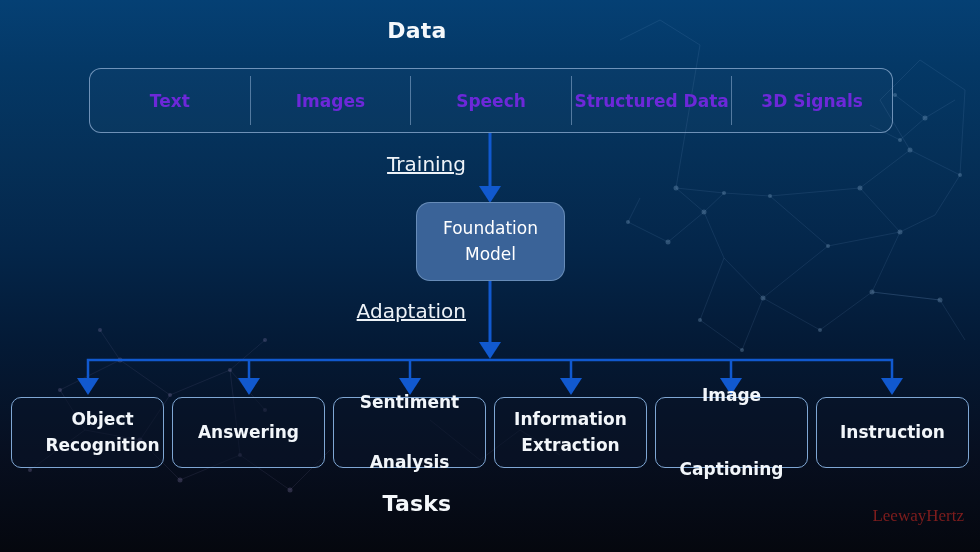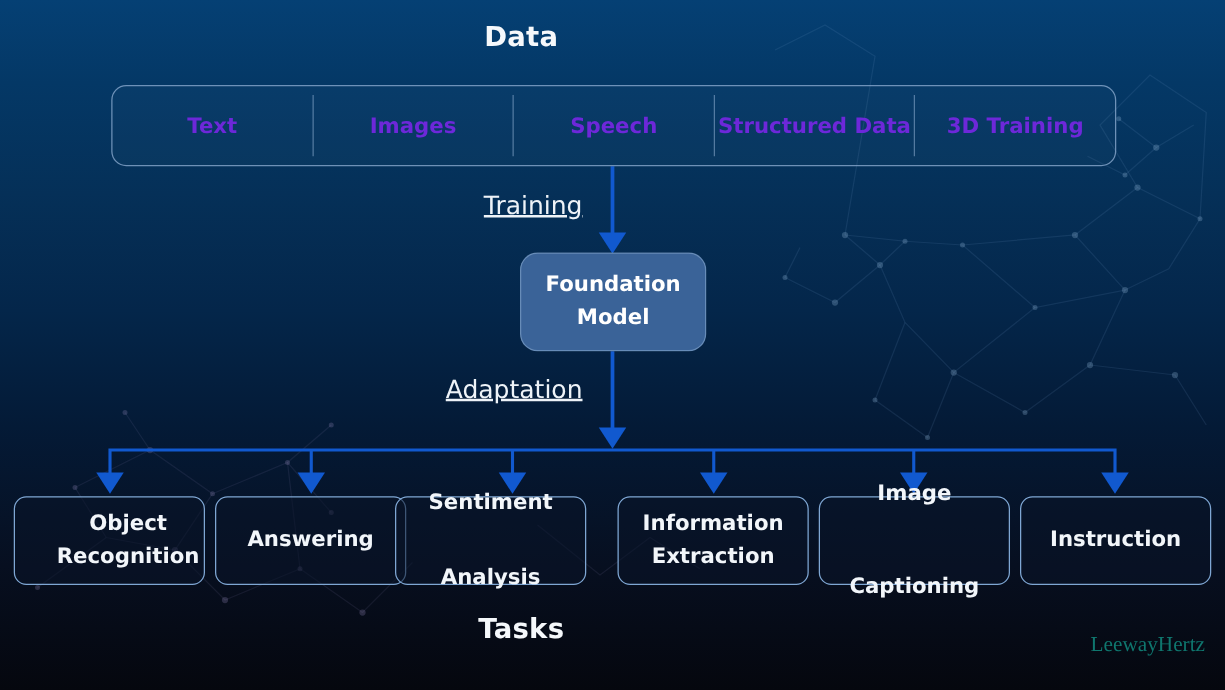--- a/index.html
+++ b/index.html
@@ -47,45 +47,45 @@
   .flow-label.training   { top: 152px; }
   .flow-label.adaptation { top: 299px; }
 
   .foundation-box {
     position: absolute; left: 416px; top: 202px;
     width: 149px; height: 79px; box-sizing: border-box;
     background: #3a6398;
     border: 1px solid rgba(160, 190, 225, 0.45);
     border-radius: 14px;
     display: flex; flex-direction: column; align-items: center; justify-content: center;
-    color: #ffffff; font-size: 17px; font-weight: 700; line-height: 1.5;
+    color: #ffffff; font-size: 17px; font-weight: 400; line-height: 1.5;
     text-align: center;
   }
 
   .task-box {
     position: absolute; top: 397px;
     width: 153px; height: 71px; box-sizing: border-box;
     background: rgba(9, 20, 40, 0.55);
     border: 1.7px solid #7fa7d4;
     border-radius: 10px;
     display: flex; flex-direction: column; align-items: center; justify-content: center;
     color: #f2f6fa; font-size: 17px; font-weight: 600; line-height: 1.5;
     text-align: center;
   }
   .task-box.p0 { left: 11px; padding-left: 30px; }
   .task-box.p1 { left: 172px; }
-  .task-box.p2 { left: 316px; gap: 35px; }
+  .task-box.p2 { left: 333px; gap: 35px; }
   .task-box.p3 { left: 494px; }
   .task-box.p4 { left: 655px; gap: 48px; }
   .task-box.p5 { left: 816px; }
 
   .watermark {
     position: absolute; top: 506px; right: 16px;
     font-family: "Liberation Serif", "DejaVu Serif", serif;
-    font-size: 17px; color: #0f766e;
+    font-size: 17px; color: #7f1d1d;
   }
 </style>
 </head>
 <body>
 
 <svg class="layer" viewBox="0 0 980 552" xmlns="http://www.w3.org/2000/svg" aria-hidden="true">
   <g stroke="rgba(125,165,205,0.13)" stroke-width="1" fill="none">
     <polyline points="676,188 704,212 724,193 676,188"></polyline>
     <polyline points="704,212 668,242 628,222 640,198"></polyline>
     <polyline points="770,196 860,188 900,232 828,246 770,196"></polyline>
@@ -176,21 +176,21 @@
 
 <div class="data-box">
   <div class="data-cell">Text</div>
   <div class="cell-divider"></div>
   <div class="data-cell">Images</div>
   <div class="cell-divider"></div>
   <div class="data-cell">Speech</div>
   <div class="cell-divider"></div>
   <div class="data-cell">Structured Data</div>
   <div class="cell-divider"></div>
-  <div class="data-cell">3D Training</div>
+  <div class="data-cell">3D Signals</div>
 </div>
 
 <div class="flow-label training">Training</div>
 
 <div class="foundation-box">
   <span>Foundation</span>
   <span>Model</span>
 </div>
 
 <div class="flow-label adaptation">Adaptation</div>

